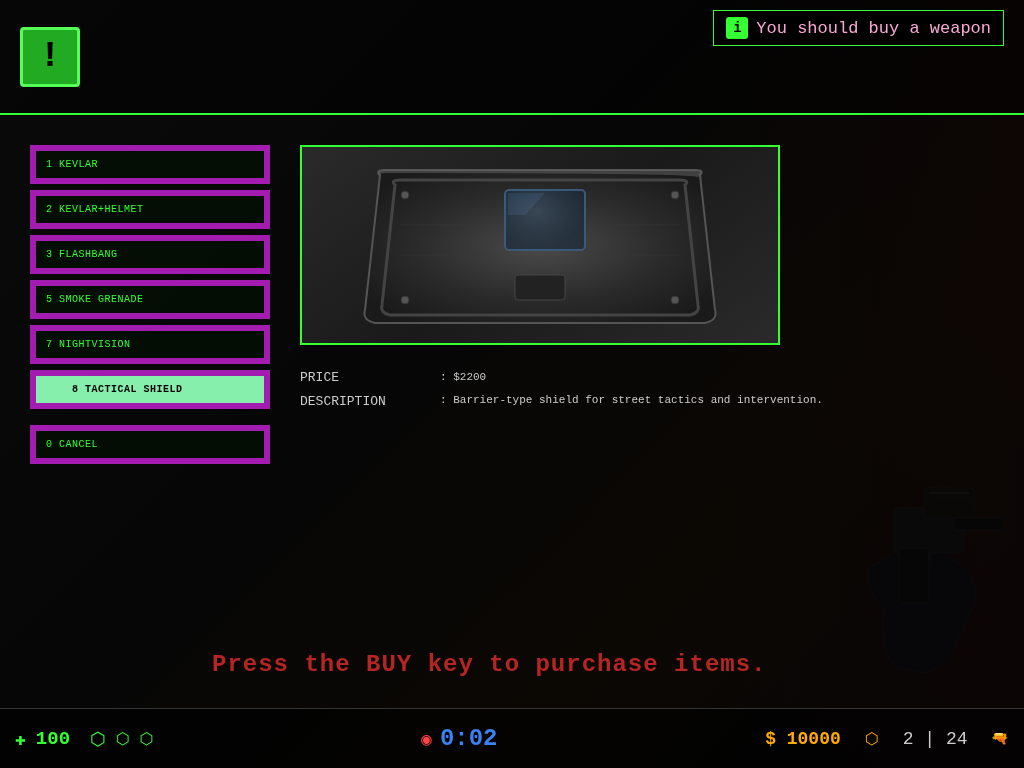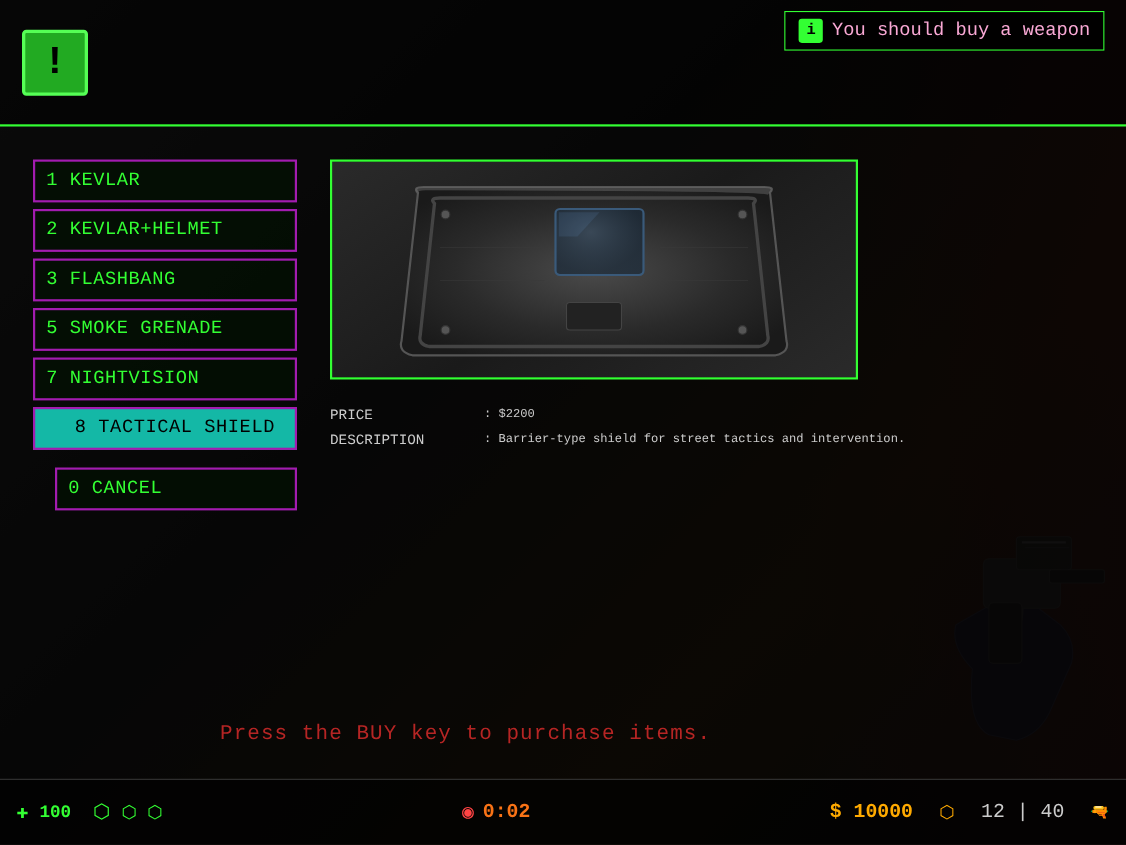--- a/index.html
+++ b/index.html
@@ -117,41 +117,40 @@
     .menu-items {
       width: 240px;
       flex-shrink: 0;
       display: flex;
       flex-direction: column;
       gap: 6px;
       margin-right: 30px;
     }
 
     .menu-item {
-      border: 2px solid #a21caf;
+      border: 6px solid #a21caf;
       background: rgba(0,20,0,0.5);
       color: #33ff33;
       font-family: 'Courier New', monospace;
-      font-size: 17px;
+      font-size: 10px;
       padding: 8px 10px;
       cursor: pointer;
       text-align: left;
       letter-spacing: 0.5px;
     }
 
     .menu-item.active {
-      background: #14b8a6;
+      background: #86efac;
       color: #000;
-      font-weight: normal;
+      font-weight: bold;
       padding-left: 36px;
     }
 
     .menu-item.cancel {
       margin-top: 10px;
-      margin-left: 20px;
     }
 
     
     .item-detail {
       flex: 1;
       display: flex;
       flex-direction: column;
     }
 
     .item-image-container {
@@ -176,46 +175,46 @@
     .item-info {
       padding: 5px 0;
       color: #cccccc;
       font-family: 'Courier New', monospace;
       font-size: 13px;
     }
 
     .info-row {
       display: flex;
       margin-bottom: 8px;
-      align-items: flex-start;
+      align-items: center;
     }
 
     .info-label {
       color: #cccccc;
       width: 140px;
       flex-shrink: 0;
       font-size: 13px;
     }
 
     .info-value {
       color: #cccccc;
       font-size: 11px;
       line-height: 1.4;
     }
 
     
     .press-buy-msg {
       position: absolute;
       bottom: 90px;
-      left: 200px;
+      left: 212px;
       right: 100px;
       color: rgba(255,50,50,0.7);
       font-family: 'Courier New', monospace;
-      font-size: 19px;
-      font-weight: normal;
+      font-size: 24px;
+      font-weight: bold;
       z-index: 6;
       letter-spacing: 1px;
     }
 
     
     .hud-bar {
       position: absolute;
       bottom: 0;
       left: 0; right: 0;
       height: 60px;
@@ -235,21 +234,21 @@
     }
 
     .hud-health-icon {
       color: #33ff33;
       font-size: 18px;
     }
 
     .hud-health-value {
       color: #33ff33;
       font-family: 'Courier New', monospace;
-      font-size: 16px;
+      font-size: 19px;
       font-weight: bold;
     }
 
     .hud-armor-icon {
       color: #33ff33;
       font-size: 18px;
       margin-left: 10px;
     }
 
     .hud-center {
@@ -257,23 +256,23 @@
       align-items: center;
       gap: 8px;
     }
 
     .hud-bomb-icon {
       color: #ff4444;
       font-size: 18px;
     }
 
     .hud-timer {
-      color: #f97316;
-      font-family: 'Courier New', monospace;
-      font-size: 18px;
+      color: #3b82f6;
+      font-family: 'Courier New', monospace;
+      font-size: 24px;
       font-weight: bold;
     }
 
     .hud-right {
       display: flex;
       align-items: center;
       gap: 24px;
     }
 
     .hud-money {
@@ -431,16 +430,16 @@
   </div>
 
   <div class="hud-center">
     <span class="hud-bomb-icon">◉</span>
     <span class="hud-timer">0:02</span>
   </div>
 
   <div class="hud-right">
     <span class="hud-money">$ 10000</span>
     <span class="hud-ammo-icon">⬡</span>
-    <span class="hud-ammo">12 | 40</span>
+    <span class="hud-ammo">2 | 24</span>
     <span style="color:#ffaa00;font-size:14px;">🔫</span>
   </div>
 </div>
 
 </body></html>

